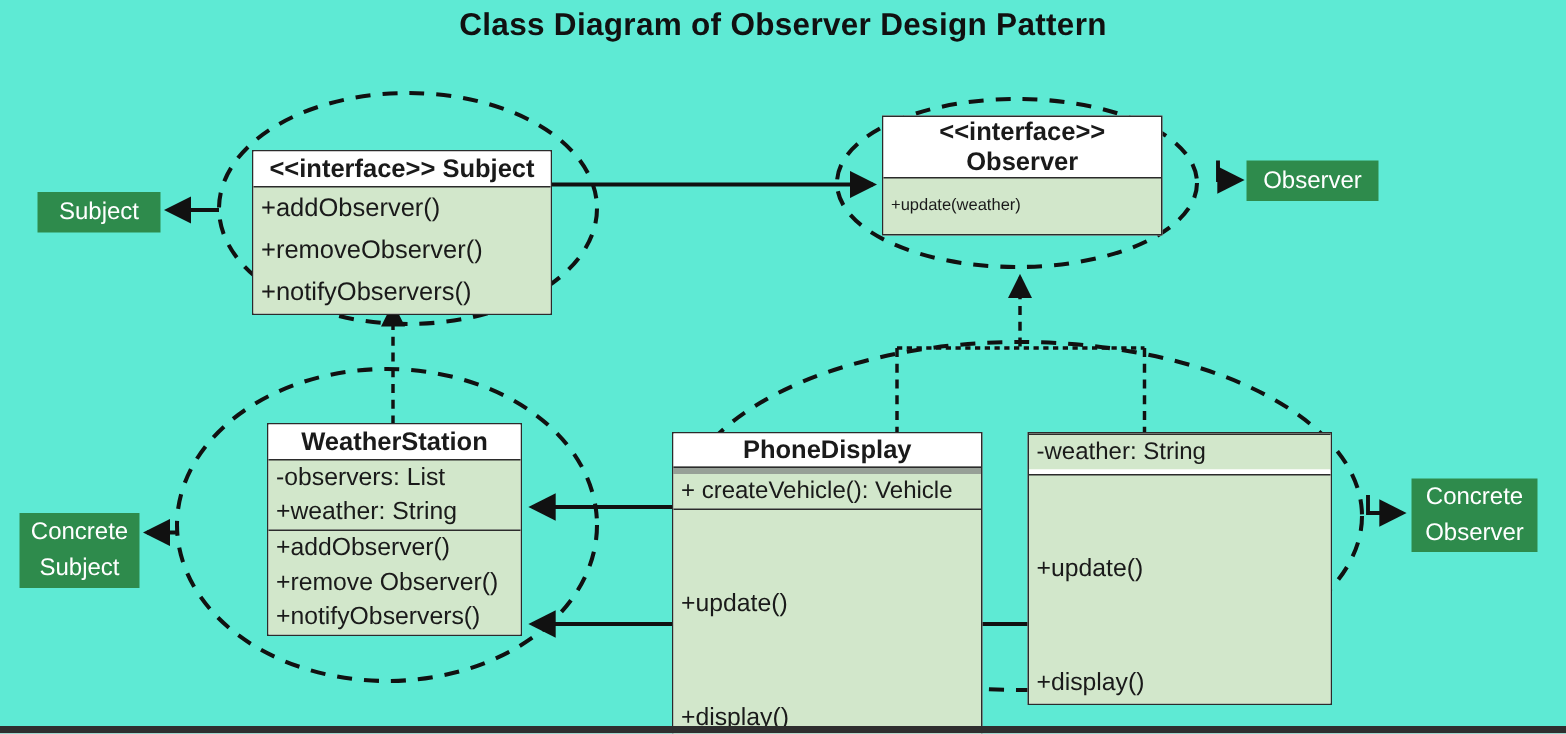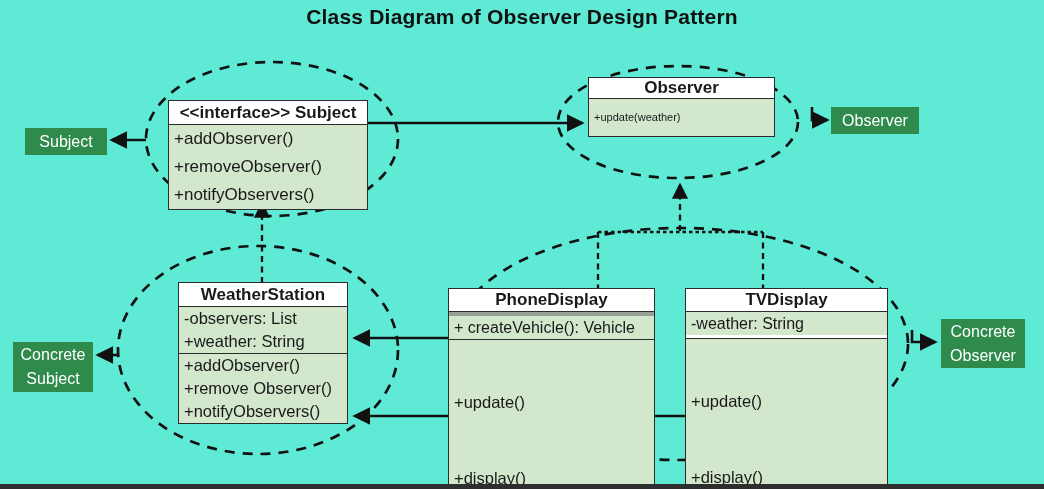--- a/index.html
+++ b/index.html
@@ -89,20 +89,21 @@
     <div class="uml-header">&lt;&lt;interface&gt;&gt; Subject</div>
     <div class="uml-section">
       <div class="uml-row">+addObserver()</div>
       <div class="uml-row">+removeObserver()</div>
       <div class="uml-row">+notifyObservers()</div>
     </div>
   </div>
 
   <div class="uml-box box-observer" style="left:588px;top:77px;width:187px;">
     <div class="uml-header">
+      <div>&lt;&lt;interface&gt;&gt;</div>
       <div>Observer</div>
     </div>
     <div class="uml-section">
       <div class="uml-row">+update(weather)</div>
     </div>
   </div>
 
   <div class="uml-box box-weather" style="left:178px;top:282px;width:170px;">
     <div class="uml-header">WeatherStation</div>
     <div class="uml-section">
@@ -122,21 +123,20 @@
     <div class="uml-section sec1" style="border-top:none;">
       <div class="uml-row">+ createVehicle(): Vehicle</div>
     </div>
     <div class="uml-section sec2">
       <div class="uml-row">+update()</div>
       <div class="uml-row">+display()</div>
     </div>
   </div>
 
   <div class="uml-box box-tv" style="left:685px;top:288px;width:203px;">
-    <div class="uml-header">TVDisplay</div>
     <div class="uml-section sec1">
       <div class="uml-row">-weather: String</div>
     </div>
     <div class="gap-white"></div>
     <div class="uml-section sec2">
       <div class="uml-row">+update()</div>
       <div class="uml-row">+display()</div>
     </div>
   </div>
 

